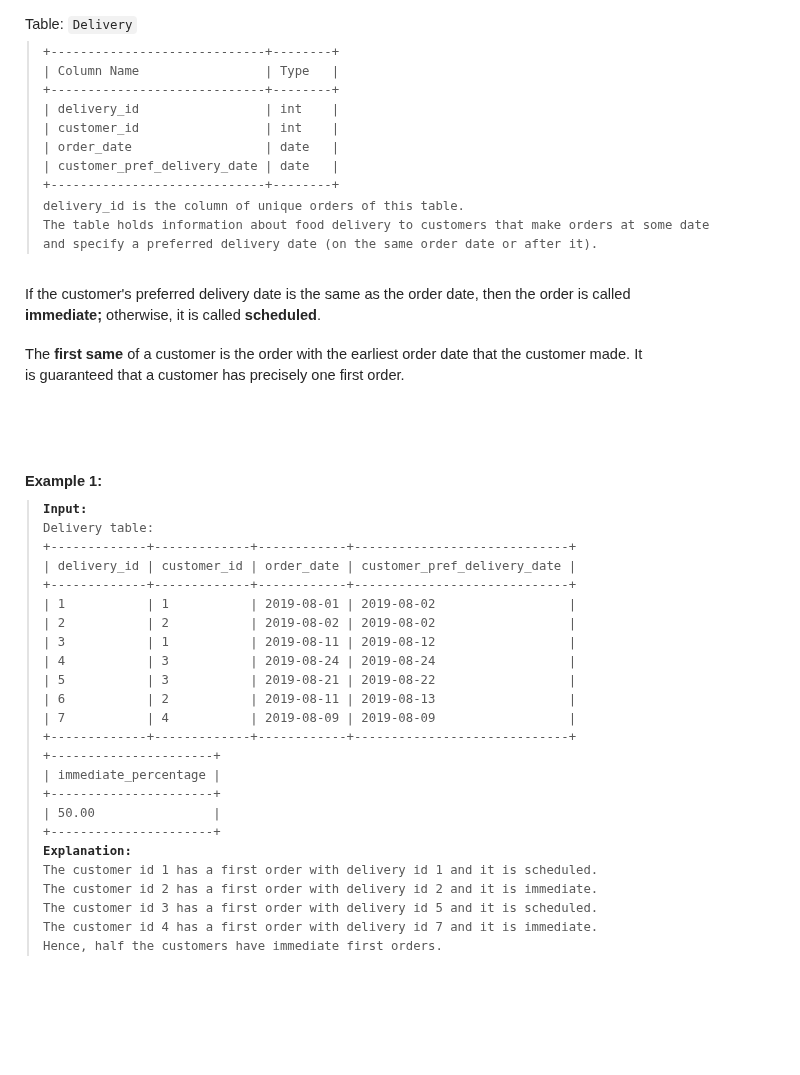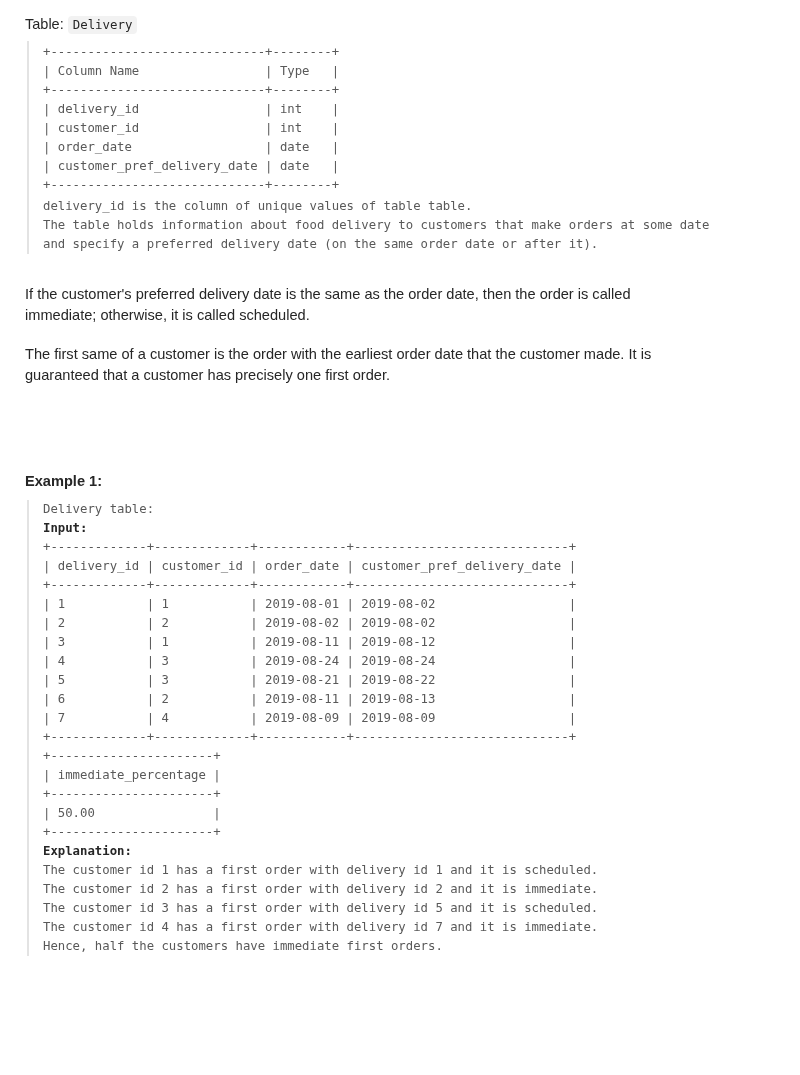--- a/index.html
+++ b/index.html
@@ -72,21 +72,21 @@
   .schema-block pre.mono { padding: 2px 0 0 0; }
 
   
   .prose {
     font-size: 14.6px;
     line-height: 21px;
     color: #262626;
     margin: 0;
     max-width: 752px;
   }
-  .prose b { font-weight: 400; }
+  .prose b { font-weight: 700; }
 
   .gap-lg { height: 30px; }
   .gap-md { height: 18px; }
   .gap-sm { height: 11px; }
 
   .example-title {
     font-size: 14.6px;
     font-weight: 700;
     color: #262626;
     line-height: 20px;
@@ -105,21 +105,21 @@
 
   <div class="quote-block schema-block">
     <pre class="mono">+-----------------------------+--------+
 | Column Name                 | Type   |
 +-----------------------------+--------+
 | delivery_id                 | int    |
 | customer_id                 | int    |
 | order_date                  | date   |
 | customer_pref_delivery_date | date   |
 +-----------------------------+--------+</pre>
-    <pre class="mono"><span>delivery_id is the column of unique values of table table.</span>
+    <pre class="mono"><span>delivery_id is the column of unique orders of this table.</span>
 <span>The table holds information about food delivery to customers that make orders at some date</span>
 <span>and specify a preferred delivery date (on the same order date or after it).</span></pre>
   </div>
 
   <div class="gap-lg"></div>
 
   <p class="prose"><span>If the customer's preferred delivery date is the same as the order date, then the order is called </span><b>immediate;</b><span> otherwise, it is called </span><b>scheduled</b><span>.</span></p>
 
   <div class="gap-md"></div>
 
@@ -130,22 +130,22 @@
 
   <div class="gap-md"></div>
 
 
   <div class="gap-lg"></div>
   <div class="gap-sm"></div>
 
   <div class="example-title">Example 1:</div>
 
   <div class="quote-block">
+    <pre class="mono"><b>Input:</b></pre>
     <pre class="mono">Delivery table:</pre>
-    <pre class="mono"><b>Input:</b></pre>
     <pre class="mono">+-------------+-------------+------------+-----------------------------+
 | delivery_id | customer_id | order_date | customer_pref_delivery_date |
 +-------------+-------------+------------+-----------------------------+
 | 1           | 1           | 2019-08-01 | 2019-08-02                  |
 | 2           | 2           | 2019-08-02 | 2019-08-02                  |
 | 3           | 1           | 2019-08-11 | 2019-08-12                  |
 | 4           | 3           | 2019-08-24 | 2019-08-24                  |
 | 5           | 3           | 2019-08-21 | 2019-08-22                  |
 | 6           | 2           | 2019-08-11 | 2019-08-13                  |
 | 7           | 4           | 2019-08-09 | 2019-08-09                  |

